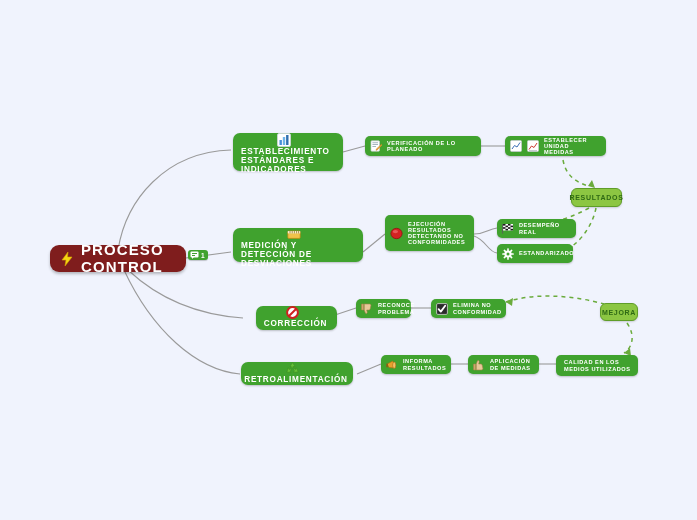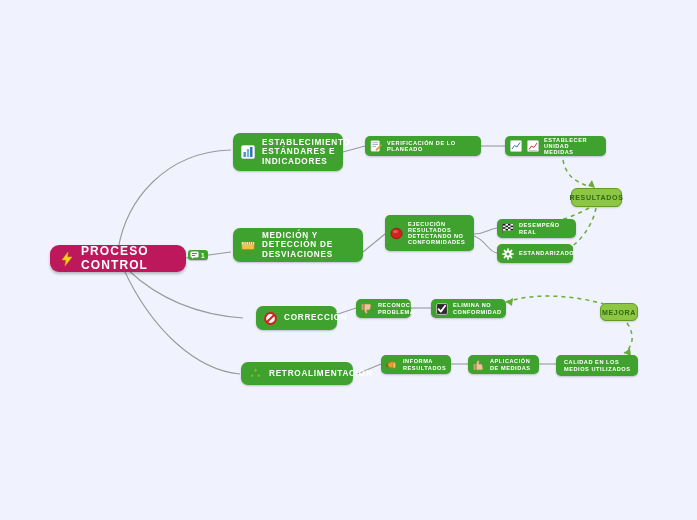--- a/index.html
+++ b/index.html
@@ -41,35 +41,36 @@
     align-items: center;
     justify-content: center;
   }
   .node .lbl {
     flex: 1 1 auto;
     line-height: 1.12;
   }
 
   
   .root {
-    background: #be185d;
+    background: #7f1d1d;
     border-radius: 9px;
     padding: 0 14px 0 11px;
-    font-size: 12px;
+    font-size: 15px;
     letter-spacing: 1.1px;
     box-shadow: 0 2px 3px rgba(0,0,0,0.25);
   }
   .root .ico { margin-right: 8px; }
 
   
   .lvl1 {
     padding: 0 10px 0 8px;
     font-size: 8.2px;
     letter-spacing: 0.75px;
     border-radius: 7px;
+    flex-direction: column;
   }
   .lvl1 .ico { margin-right: 7px; }
 
   
   .lvl2 {
     padding: 0 7px 0 5px;
     font-size: 5.6px;
     letter-spacing: 0.55px;
     border-radius: 5px;
   }

